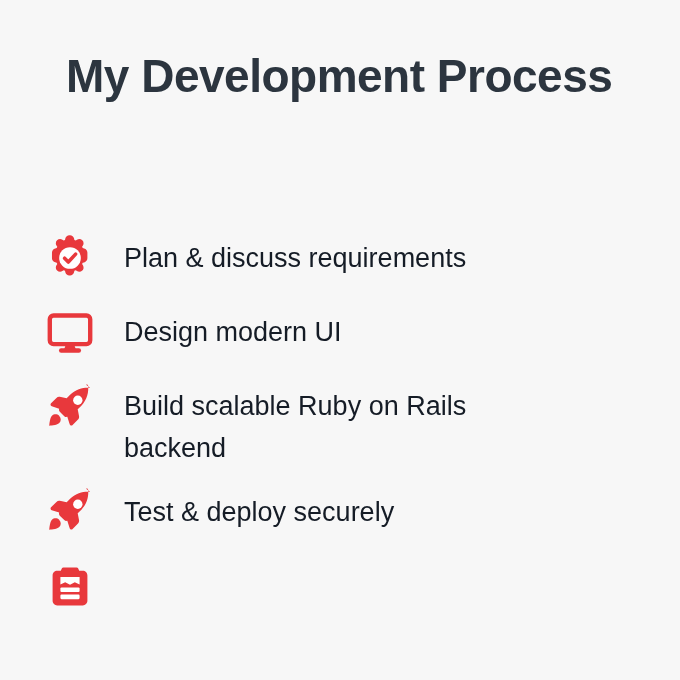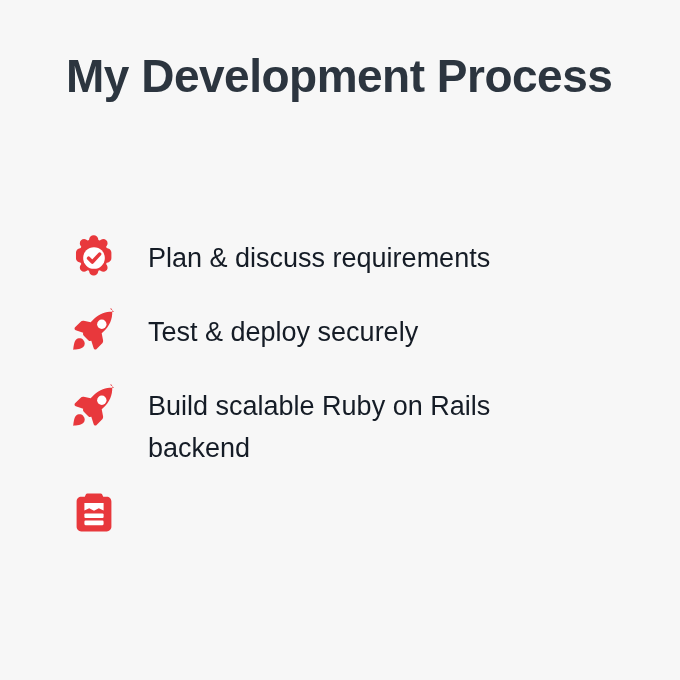--- a/index.html
+++ b/index.html
@@ -39,21 +39,21 @@
     left: 0;
     top: 232px;
     width: 680px;
     list-style: none;
     margin: 0;
     padding: 0;
   }
   .step {
     display: flex;
     align-items: flex-start;
-    padding: 0 0 0 68px;
+    padding: 0 0 0 44px;
     margin-bottom: 16px;
     min-height: 58px;
   }
   .step-icon {
     flex: 0 0 52px;
     width: 52px;
     height: 52px;
     display: flex;
     align-items: center;
     justify-content: center;
@@ -89,41 +89,51 @@
       <span class="step-icon">
         <svg width="50" height="50" viewBox="0 0 48 48" aria-hidden="true">
           <path fill="#e8383c" d="M24 2.2c1.9 0 3.5 1.3 3.9 3.1l.3 1.4 1.3.5 1.2-.8c1.6-1 3.7-.8 5.1.5s1.6 3.4.6 5.1l-.8 1.2.6 1.3 1.4.3c1.8.4 3.1 2 3.1 3.9v5.6c0 1.9-1.3 3.5-3.1 3.9l-1.4.3-.6 1.3.8 1.2c1 1.7.8 3.8-.6 5.1s-3.5 1.5-5.1.5l-1.2-.8-1.3.5-.3 1.4c-.4 1.8-2 3.1-3.9 3.1h-.6c-1.9 0-3.5-1.3-3.9-3.1l-.3-1.4-1.3-.5-1.2.8c-1.6 1-3.7.8-5.1-.5s-1.6-3.4-.6-5.1l.8-1.2-.6-1.3-1.4-.3c-1.8-.4-3.1-2-3.1-3.9v-5.6c0-1.9 1.3-3.5 3.1-3.9l1.4-.3.6-1.3-.8-1.2c-1-1.7-.8-3.8.6-5.1s3.5-1.5 5.1-.5l1.2.8 1.3-.5.3-1.4c.4-1.8 2-3.1 3.9-3.1z"></path>
           <circle cx="24" cy="24" r="10.4" fill="#ffffff"></circle>
           <path fill="none" stroke="#e8383c" stroke-width="3.4" stroke-linecap="round" stroke-linejoin="round" d="M18.8 24.2l3.6 3.7 7-7.6"></path>
         </svg>
       </span>
       <span class="step-label">Plan &amp; discuss requirements</span>
     </li>
 
-
     <li class="step">
       <span class="step-icon">
         <svg width="50" height="50" viewBox="0 0 48 48" aria-hidden="true">
-          <path fill="#e8383c" d="M43.4 4.6c-5.4-.6-13.2.6-19.3 6.7l-3.3 3.3-6.6-1.3c-1.2-.2-2.4.2-3.2 1l-5.2 5.2c-.9.9-.5 2.4.7 2.8l7.1 2.3c-.3 1-.2 2.1.6 2.9l4.3 4.3c.8.8 1.9 1 2.9.7l2.3 7.1c.4 1.2 1.9 1.6 2.8.7l5.2-5.2c.8-.8 1.2-2 1-3.2l-1.3-6.6 3.3-3.3c6.1-6.1 7.3-13.9 6.7-19.3-.1-.9-.8-1.6-2-1.1z"></path>
-          <circle cx="31.5" cy="16.6" r="4.5" fill="#ffffff"></circle>
-          <path fill="#e8383c" d="M13.6 31.5c-1.9-1.9-5-1.9-6.9 0-2.3 2.3-2.6 9.6-2.6 9.6s7.3-.3 9.6-2.6c1.9-1.9 1.9-5 0-6.9z"></path>
+          <rect x="4.6" y="8.2" width="38.8" height="27.4" rx="3.6" ry="3.6" fill="none" stroke="#e8383c" stroke-width="4.2"></rect>
+          <path fill="#e8383c" d="M20.2 35.6h7.6l1.9 5.1h-11.4z"></path>
+          <rect x="13.4" y="39.6" width="21.2" height="4.2" rx="2.1" ry="2.1" fill="#e8383c"></rect>
         </svg>
       </span>
-      <span class="step-label">Test &amp; deploy securely</span>
+      <span class="step-label">Design modern UI</span>
     </li>
 
     <li class="step step-tall">
       <span class="step-icon">
         <svg width="50" height="50" viewBox="0 0 48 48" aria-hidden="true">
           <path fill="#e8383c" d="M43.4 4.6c-5.4-.6-13.2.6-19.3 6.7l-3.3 3.3-6.6-1.3c-1.2-.2-2.4.2-3.2 1l-5.2 5.2c-.9.9-.5 2.4.7 2.8l7.1 2.3c-.3 1-.2 2.1.6 2.9l4.3 4.3c.8.8 1.9 1 2.9.7l2.3 7.1c.4 1.2 1.9 1.6 2.8.7l5.2-5.2c.8-.8 1.2-2 1-3.2l-1.3-6.6 3.3-3.3c6.1-6.1 7.3-13.9 6.7-19.3-.1-.9-.8-1.6-2-1.1z"></path>
           <circle cx="31.5" cy="16.6" r="4.5" fill="#ffffff"></circle>
           <path fill="#e8383c" d="M13.6 31.5c-1.9-1.9-5-1.9-6.9 0-2.3 2.3-2.6 9.6-2.6 9.6s7.3-.3 9.6-2.6c1.9-1.9 1.9-5 0-6.9z"></path>
         </svg>
       </span>
       <span class="step-label">Build scalable Ruby on Rails backend</span>
+    </li>
+
+    <li class="step">
+      <span class="step-icon">
+        <svg width="50" height="50" viewBox="0 0 48 48" aria-hidden="true">
+          <path fill="#e8383c" d="M43.4 4.6c-5.4-.6-13.2.6-19.3 6.7l-3.3 3.3-6.6-1.3c-1.2-.2-2.4.2-3.2 1l-5.2 5.2c-.9.9-.5 2.4.7 2.8l7.1 2.3c-.3 1-.2 2.1.6 2.9l4.3 4.3c.8.8 1.9 1 2.9.7l2.3 7.1c.4 1.2 1.9 1.6 2.8.7l5.2-5.2c.8-.8 1.2-2 1-3.2l-1.3-6.6 3.3-3.3c6.1-6.1 7.3-13.9 6.7-19.3-.1-.9-.8-1.6-2-1.1z"></path>
+          <circle cx="31.5" cy="16.6" r="4.5" fill="#ffffff"></circle>
+          <path fill="#e8383c" d="M13.6 31.5c-1.9-1.9-5-1.9-6.9 0-2.3 2.3-2.6 9.6-2.6 9.6s7.3-.3 9.6-2.6c1.9-1.9 1.9-5 0-6.9z"></path>
+        </svg>
+      </span>
+      <span class="step-label">Test &amp; deploy securely</span>
     </li>
 
     <li class="step">
       <span class="step-icon">
         <svg width="48" height="48" viewBox="0 0 48 48" aria-hidden="true">
           <path fill="#e8383c" d="M17.4 5.6h13.2c.7 0 1.3.4 1.6 1l1 2.2h3.6c2.5 0 4.6 2.1 4.6 4.6v25.4c0 2.5-2.1 4.6-4.6 4.6H11.2c-2.5 0-4.6-2.1-4.6-4.6V13.4c0-2.5 2.1-4.6 4.6-4.6h3.6l1-2.2c.3-.6.9-1 1.6-1z"></path>
           <path fill="#ffffff" d="M14.4 14.9h19.2v7.6l-4.8-2.3-4.8 2.6-4.8-2.6-4.8 2.3z"></path>
           <rect x="14.4" y="25.4" width="19.2" height="4.6" rx="1.1" ry="1.1" fill="#ffffff"></rect>
           <rect x="14.4" y="32.6" width="19.2" height="4.6" rx="1.1" ry="1.1" fill="#ffffff"></rect>
         </svg>

